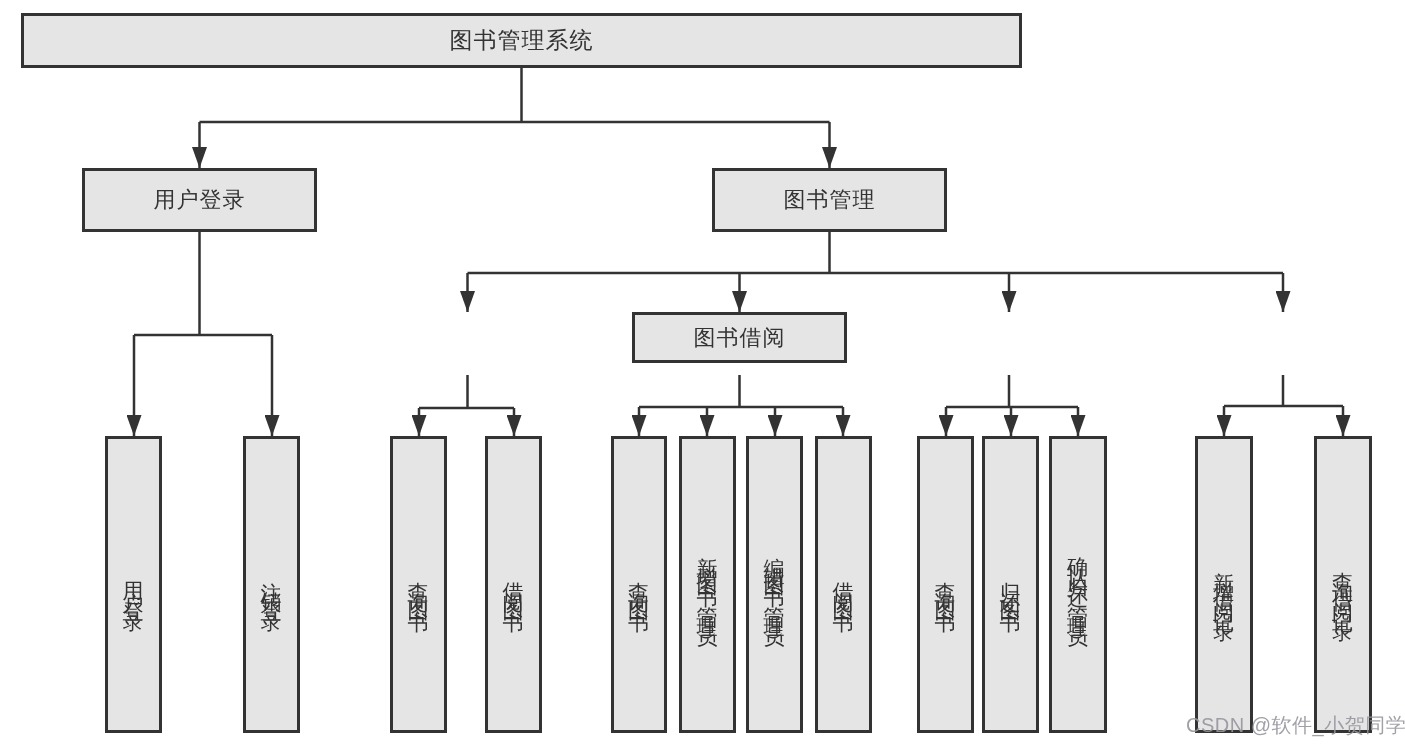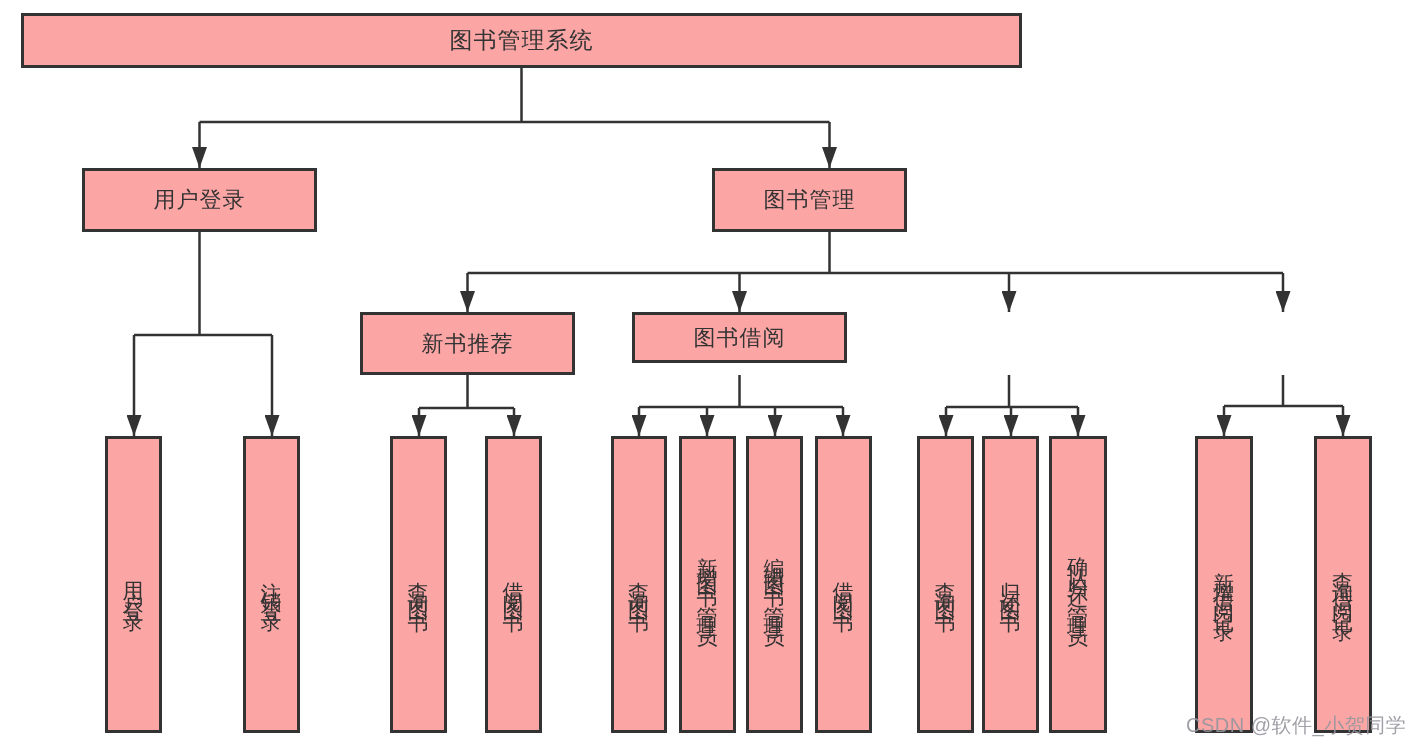--- a/index.html
+++ b/index.html
@@ -3,21 +3,21 @@
 <meta charset="utf-8">
 <style>
   html,body{margin:0;padding:0;background:#ffffff;}
   .canvas{
     position:relative;width:1405px;height:747px;background:#ffffff;overflow:hidden;
     font-family:"Liberation Sans","DejaVu Sans",sans-serif;color:#333333;
   }
   .connectors{position:absolute;left:0;top:0;z-index:1;}
   .conn{stroke:#333333;stroke-width:2.5;fill:none;}
   .node{
-    position:absolute;z-index:2;background:#fca5a5;border:3px solid #333333;
+    position:absolute;z-index:2;background:#e5e5e5;border:3px solid #333333;
     display:flex;align-items:center;justify-content:center;box-sizing:border-box;
   }
   .node.h span{font-size:22px;letter-spacing:1px;white-space:nowrap;}
   .node.root span{font-size:23px;}
   .node.v span{
     writing-mode:vertical-rl;font-size:21px;letter-spacing:10px;line-height:1;
     white-space:nowrap;
   }
   .watermark{
     position:absolute;z-index:3;left:1186px;top:712px;font-size:20px;
@@ -70,27 +70,24 @@
     <line class="conn" x1="1343" y1="406" x2="1343" y2="436" marker-end="url(#arrow)"></line>
   </svg>
 
   <div class="node h root" style="left:21px;top:13px;width:1001px;height:55px">
     <span>图书管理系统</span>
   </div>
 
   <div class="node h" style="left:82px;top:168px;width:235px;height:64px">
     <span>用户登录</span>
   </div>
-  <div class="node h" style="left:712px;top:168px;width:195px;height:64px">
+  <div class="node h" style="left:712px;top:168px;width:235px;height:64px">
     <span>图书管理</span>
   </div>
 
-  <div class="node h" style="left:360px;top:312px;width:215px;height:63px">
-    <span>新书推荐</span>
-  </div>
   <div class="node h" style="left:632px;top:312px;width:215px;height:51px">
     <span>图书借阅</span>
   </div>
 
   <div class="node v" style="left:105px;top:436px;width:57px;height:297px">
     <span>用户登录</span>
   </div>
   <div class="node v" style="left:243px;top:436px;width:57px;height:297px">
     <span>注销登录</span>
   </div>

